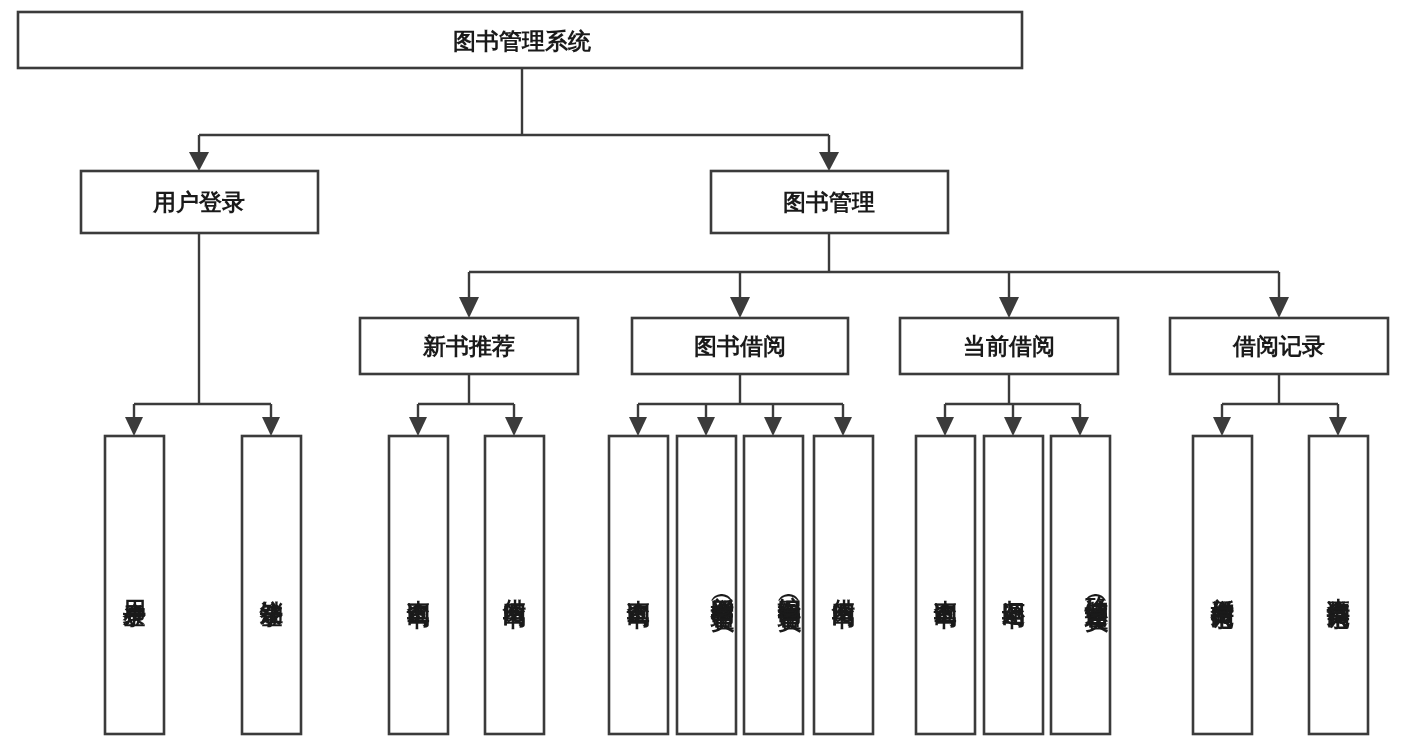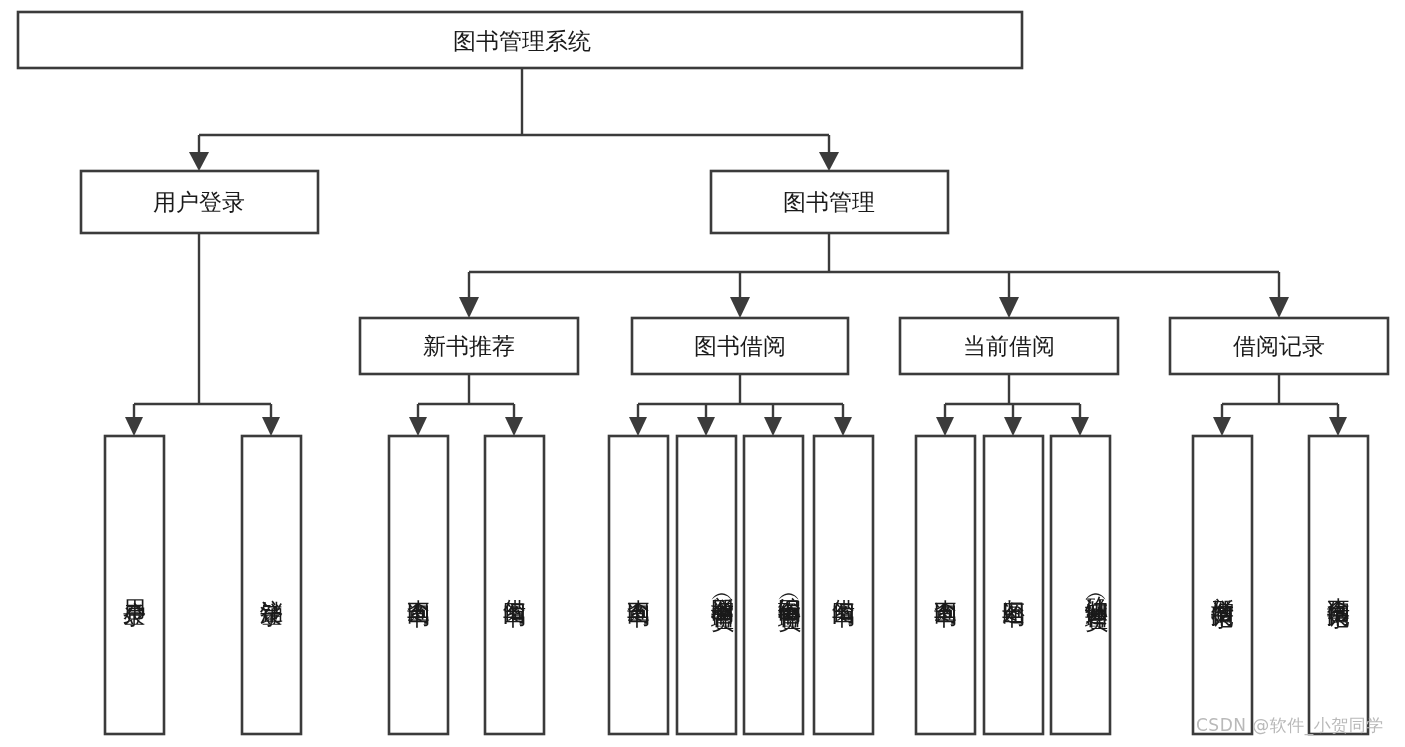--- a/index.html
+++ b/index.html
@@ -10,20 +10,21 @@
   }
   body {
     font-family: "DejaVu Sans", "Liberation Sans", sans-serif;
   }
   #diagram-root {
     position: relative;
     width: 1405px;
     height: 747px;
     background: #ffffff;
     overflow: hidden;
+    font-weight: bold;
   }
   svg.diagram-svg {
     position: absolute;
     left: 0;
     top: 0;
     width: 1405px;
     height: 747px;
   }
   .node-rect {
     fill: #ffffff;
@@ -201,15 +202,14 @@
   <div class="node-label-v" style="left:744px; top:438px; width:59px; height:298px; display:flex; align-items:flex-start; justify-content:center;">编辑图书（管理员）</div>
   <div class="node-label-v" style="left:814px; top:436px; width:59px; height:298px; display:flex; align-items:center; justify-content:center;">借阅图书</div>
 
   <div class="node-label-v" style="left:916px; top:436px; width:59px; height:298px; display:flex; align-items:center; justify-content:center;">查询图书</div>
   <div class="node-label-v" style="left:984px; top:436px; width:59px; height:298px; display:flex; align-items:center; justify-content:center;">归还图书</div>
   <div class="node-label-v" style="left:1051px; top:438px; width:59px; height:298px; display:flex; align-items:flex-start; justify-content:center;">确认归还（管理员）</div>
 
   <div class="node-label-v" style="left:1193px; top:436px; width:59px; height:298px; display:flex; align-items:center; justify-content:center;">新增借阅记录</div>
   <div class="node-label-v" style="left:1309px; top:436px; width:59px; height:298px; display:flex; align-items:center; justify-content:center;">查询借阅记录</div>
 
-  <div class="watermark" style="left:1196px; top:714px;">CSDN @软件_小贺同学</div>
 
 </div>
 
 </body></html>

